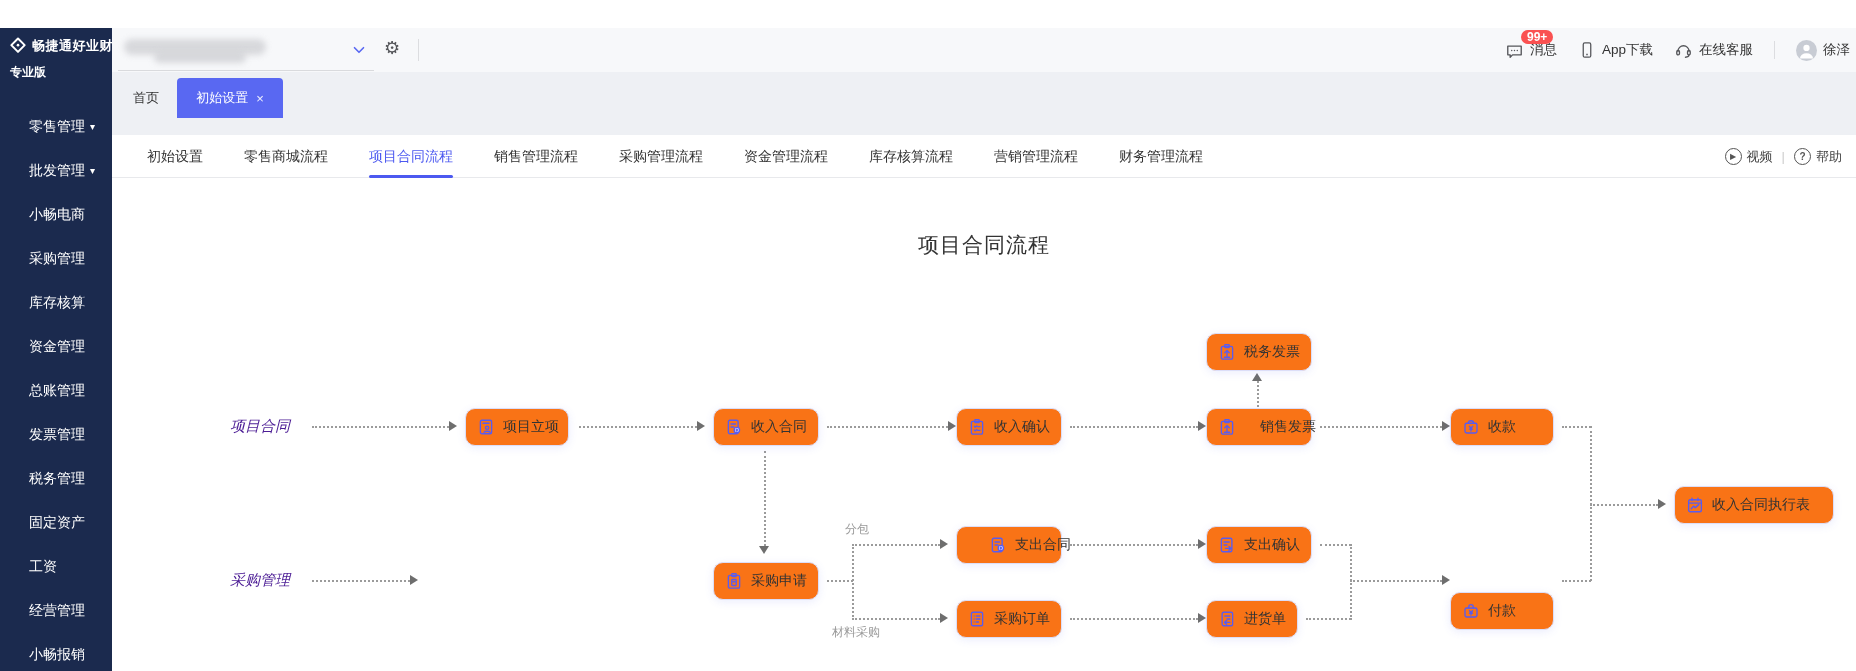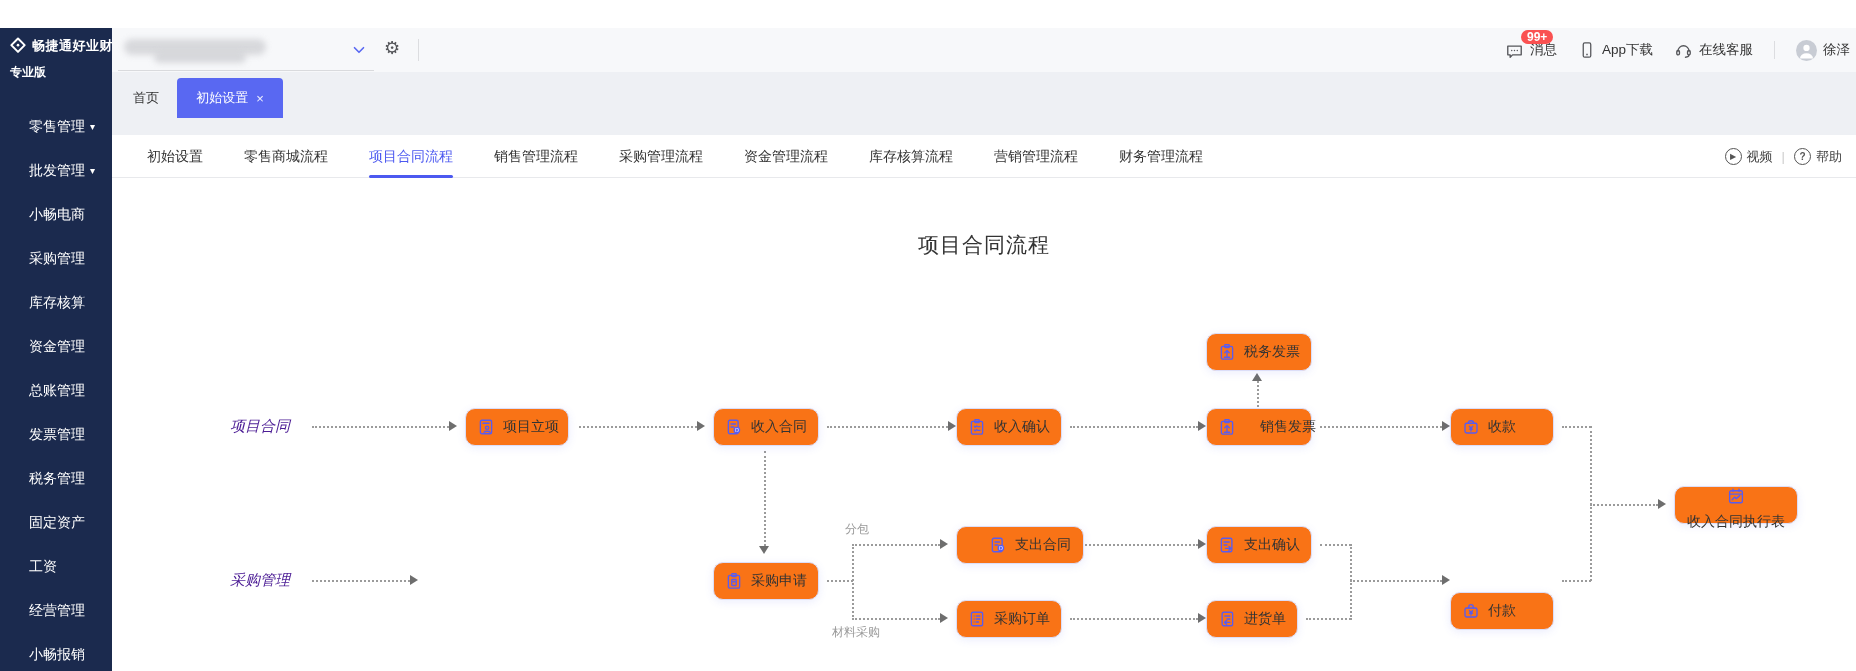--- a/index.html
+++ b/index.html
@@ -278,21 +278,21 @@
 </div>
 <div class="node" style="left:713px;top:562px;width:106px;">
   <svg width="18" height="18" viewBox="0 0 24 24" fill="none" stroke="#575cf2" stroke-width="1.8" stroke-linecap="round" stroke-linejoin="round">
       <rect x="4.5" y="4.5" width="15" height="17" rx="2"></rect>
       <rect x="9" y="2.2" width="6" height="4" rx="1"></rect>
       <rect x="9" y="10" width="6" height="8" rx="1"></rect>
       <path d="M10.5 13h3"></path>
     </svg>
   <span>采购申请</span>
 </div>
-<div class="node" style="left:956px;top:526px;width:128px;padding-left:32px;">
+<div class="node" style="left:956px;top:526px;width:106px;padding-left:32px;">
   <svg width="18" height="18" viewBox="0 0 24 24" fill="none" stroke="#575cf2" stroke-width="1.8" stroke-linecap="round" stroke-linejoin="round">
       <rect x="4.5" y="3" width="13" height="18" rx="2"></rect>
       <path d="M8 8h6M8 12h4"></path>
       <circle cx="15.8" cy="16" r="3.6" fill="#fff"></circle>
       <path d="M15.8 14.4v3.2M14.5 16h2.6"></path>
     </svg>
   <span>支出合同</span>
 </div>
 <div class="node" style="left:1206px;top:526px;width:106px;">
   <svg width="18" height="18" viewBox="0 0 24 24" fill="none" stroke="#575cf2" stroke-width="1.8" stroke-linecap="round" stroke-linejoin="round">
@@ -318,20 +318,20 @@
   <span>进货单</span>
 </div>
 <div class="node" style="left:1450px;top:592px;width:104px;">
   <svg width="18" height="18" viewBox="0 0 24 24" fill="none" stroke="#575cf2" stroke-width="1.8" stroke-linecap="round" stroke-linejoin="round">
       <rect x="4" y="8" width="16" height="12" rx="2.4"></rect>
       <path d="M9 8V6.4a3 3 0 0 1 6 0V8"></path>
       <path d="M12 14l-2-2.4M12 14l2-2.4M12 14v3.4M10 15h4"></path>
     </svg>
   <span>付款</span>
 </div>
-<div class="node" style="left:1674px;top:486px;width:124px;flex-direction:column;">
+<div class="node" style="left:1674px;top:486px;width:160px;">
   <svg width="18" height="18" viewBox="0 0 24 24" fill="none" stroke="#575cf2" stroke-width="1.8" stroke-linecap="round" stroke-linejoin="round">
       <rect x="3.5" y="5" width="17" height="16" rx="2"></rect>
       <path d="M8 2.8V6M16 2.8V6M3.5 9.5h17"></path>
       <path d="M7 17l3-3.5 2.4 2L17 11.5"></path>
     </svg>
   <span>收入合同执行表</span>
 </div>
 
 </body></html>

